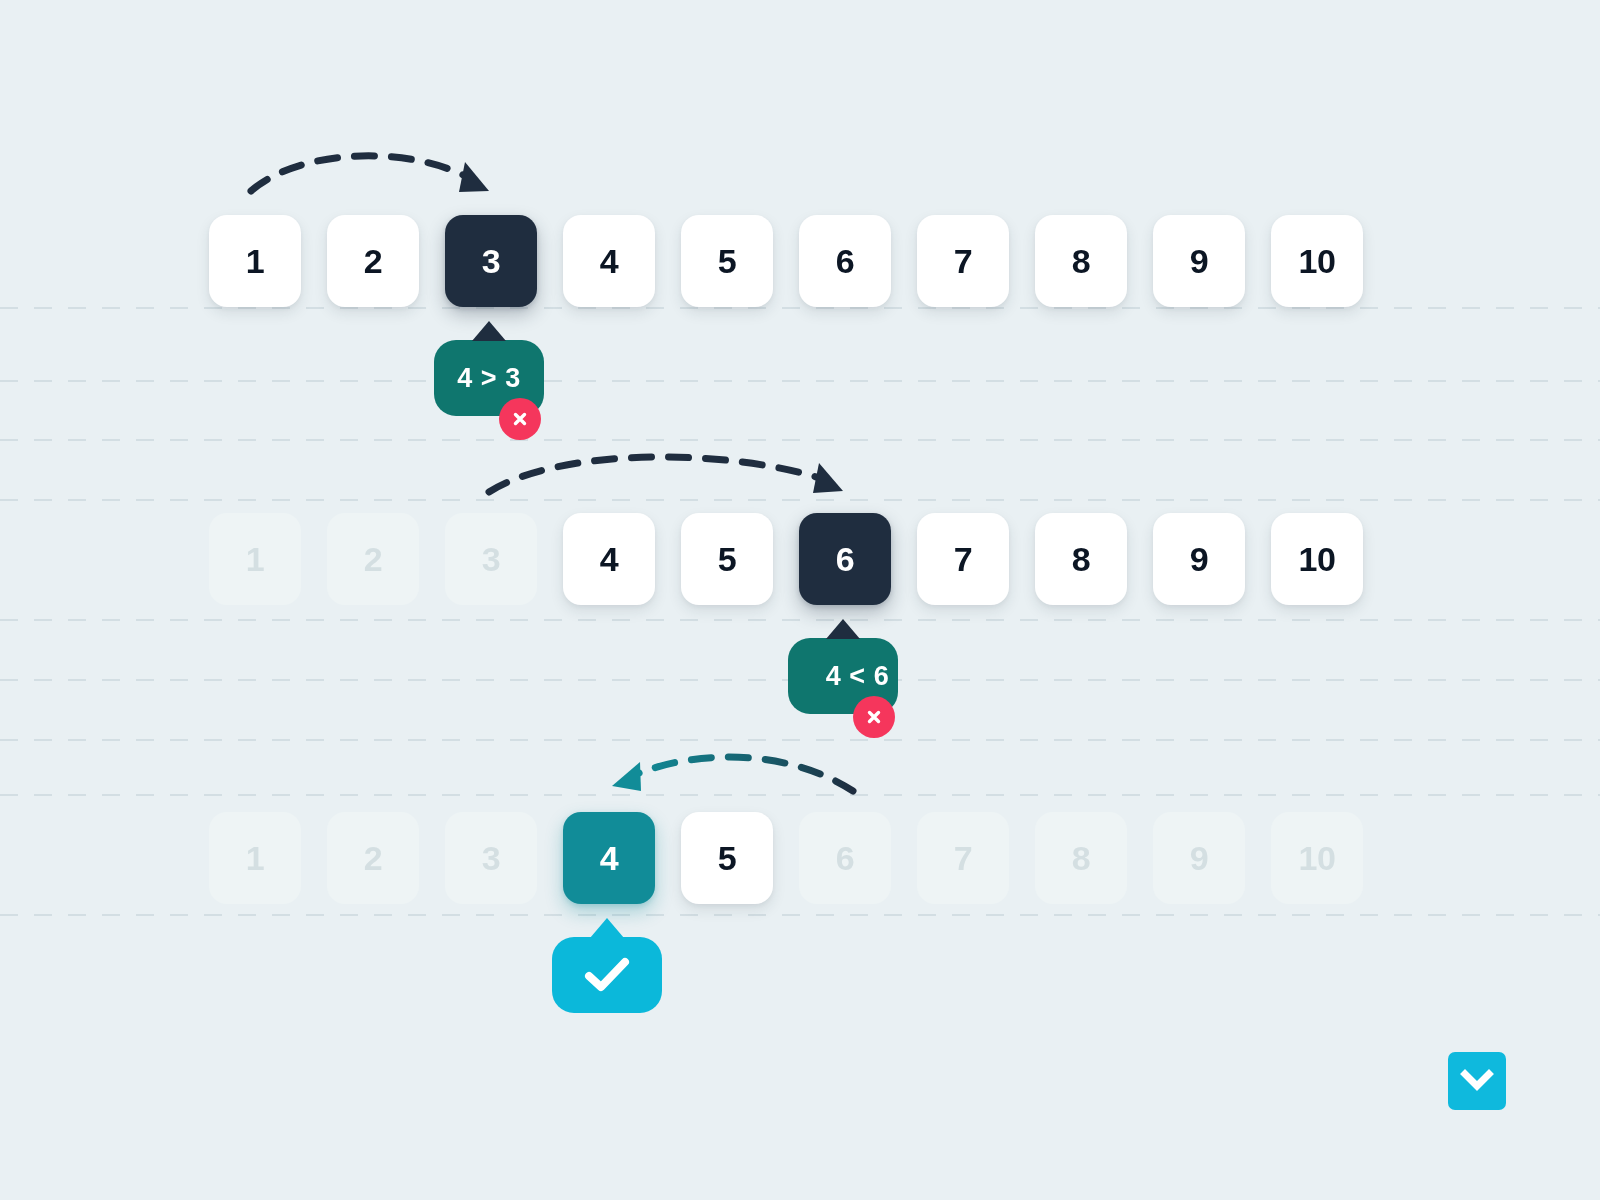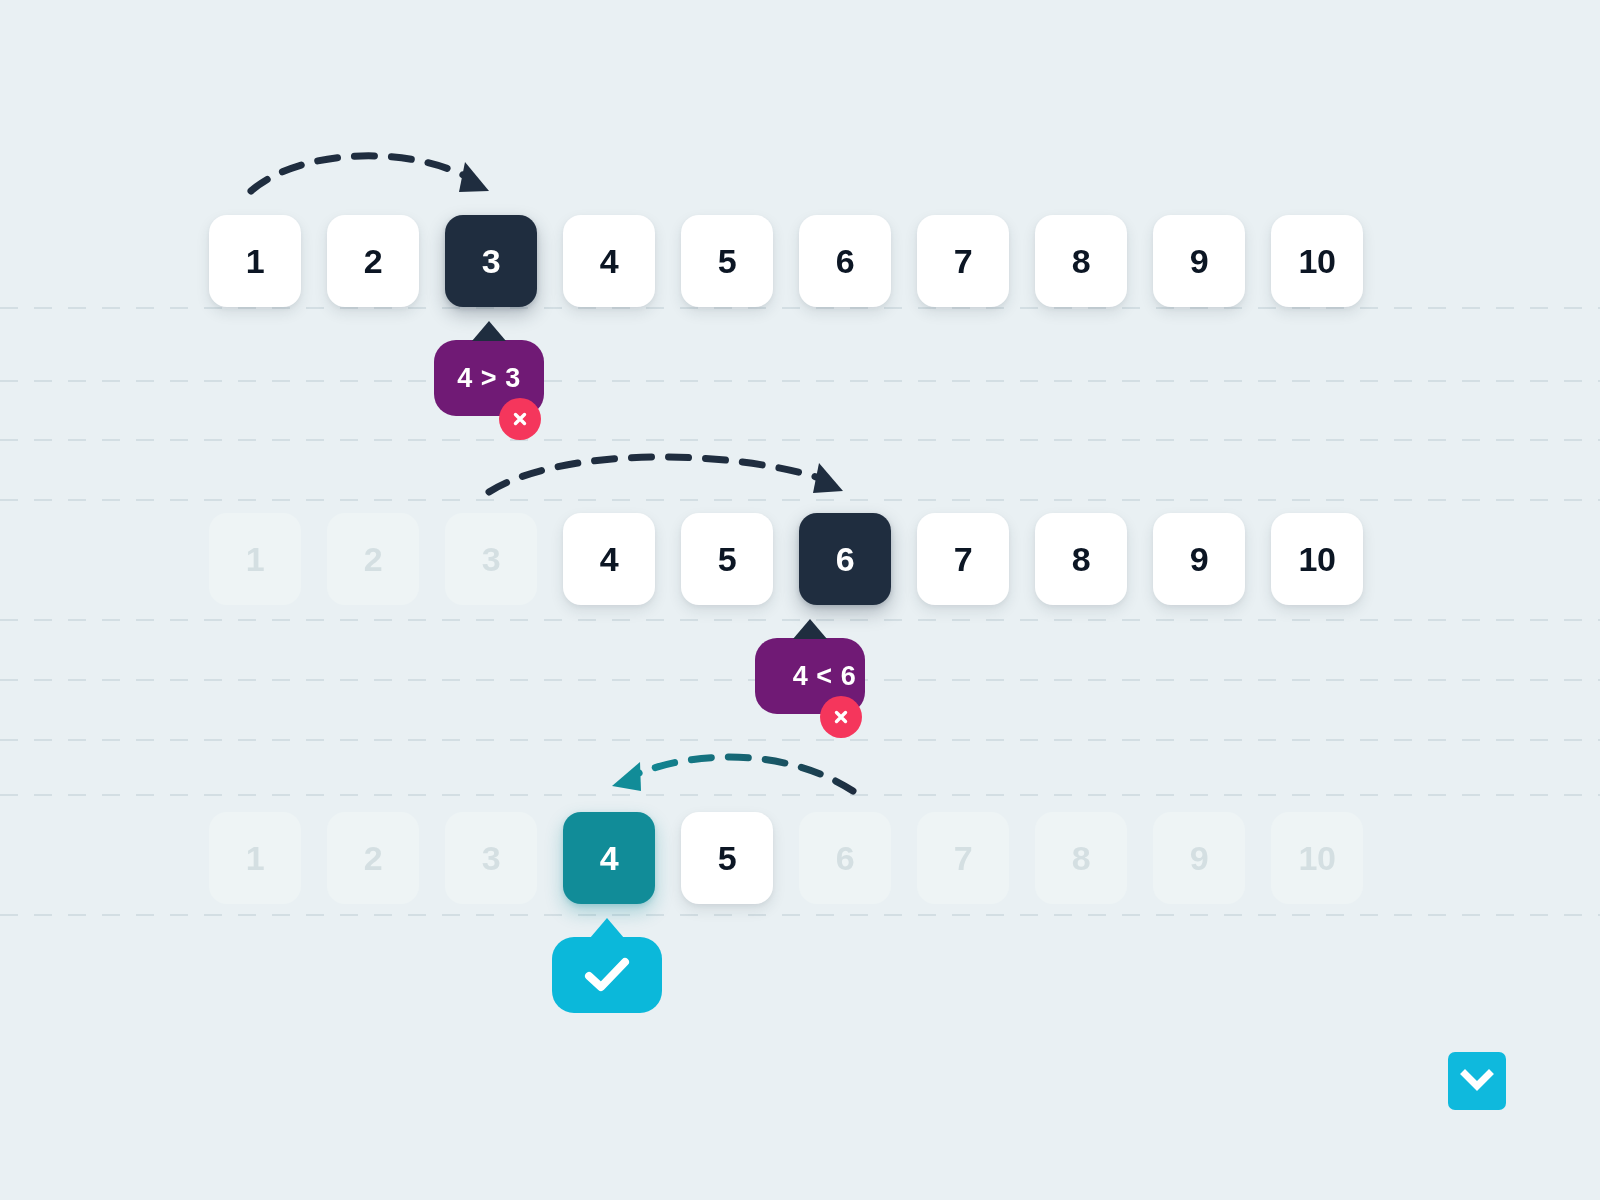--- a/index.html
+++ b/index.html
@@ -89,21 +89,21 @@
     border-radius: 22px;
     display: flex;
     align-items: center;
     justify-content: center;
     font-size: 27px;
     font-weight: bold;
     color: #ffffff;
     letter-spacing: 0.5px;
     box-sizing: border-box;
   }
-  .callout.dark { background: #701a75; }
+  .callout.dark { background: #0f766e; }
   .callout.cyan { background: #0bb8da; }
 
   
   .callout .notch {
     position: absolute;
     top: -19px;
     left: 50%;
     transform: translateX(-50%);
     width: 0;
     height: 0;
@@ -257,21 +257,21 @@
         <span>8</span>
       </div>
     <div class="card">
         <span>9</span>
       </div>
     <div class="card">
         <span>10</span>
       </div>
   </div>
 
-  <div class="callout dark" style="left:755px; top:638px;padding-left:29px;">
+  <div class="callout dark" style="left:788px; top:638px;padding-left:29px;">
     <span class="notch"></span>
     <span>4 &lt; 6</span>
     <span class="badge-x" style="left:65px; top:58px;">
       <svg width="20" height="20" viewBox="0 0 20 20" xmlns="http://www.w3.org/2000/svg">
         <path d="M5.5 5.5 L14.5 14.5 M14.5 5.5 L5.5 14.5" stroke="#ffffff" stroke-width="3.4" stroke-linecap="round"></path>
       </svg>
     </span>
   </div>
 
   <div class="row" id="row-3" style="left:209px; top:812px;">

